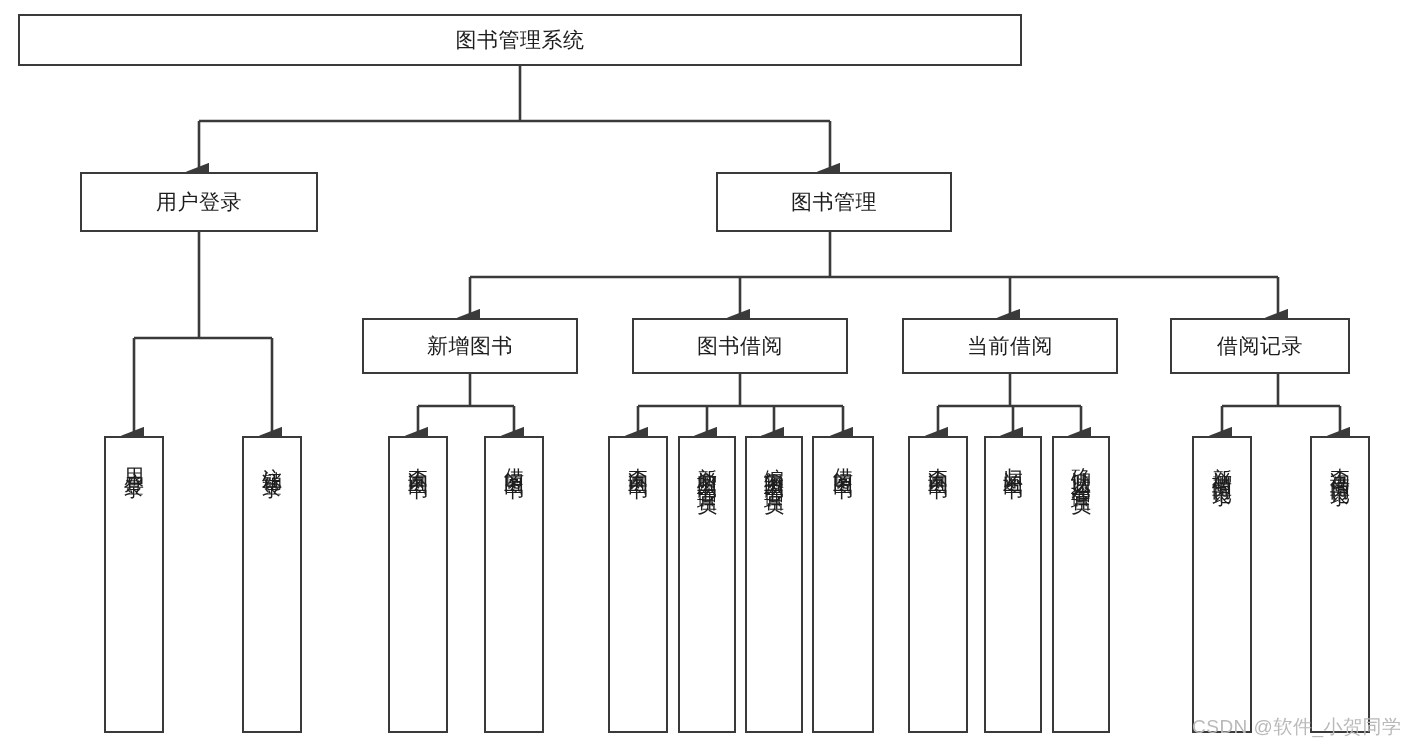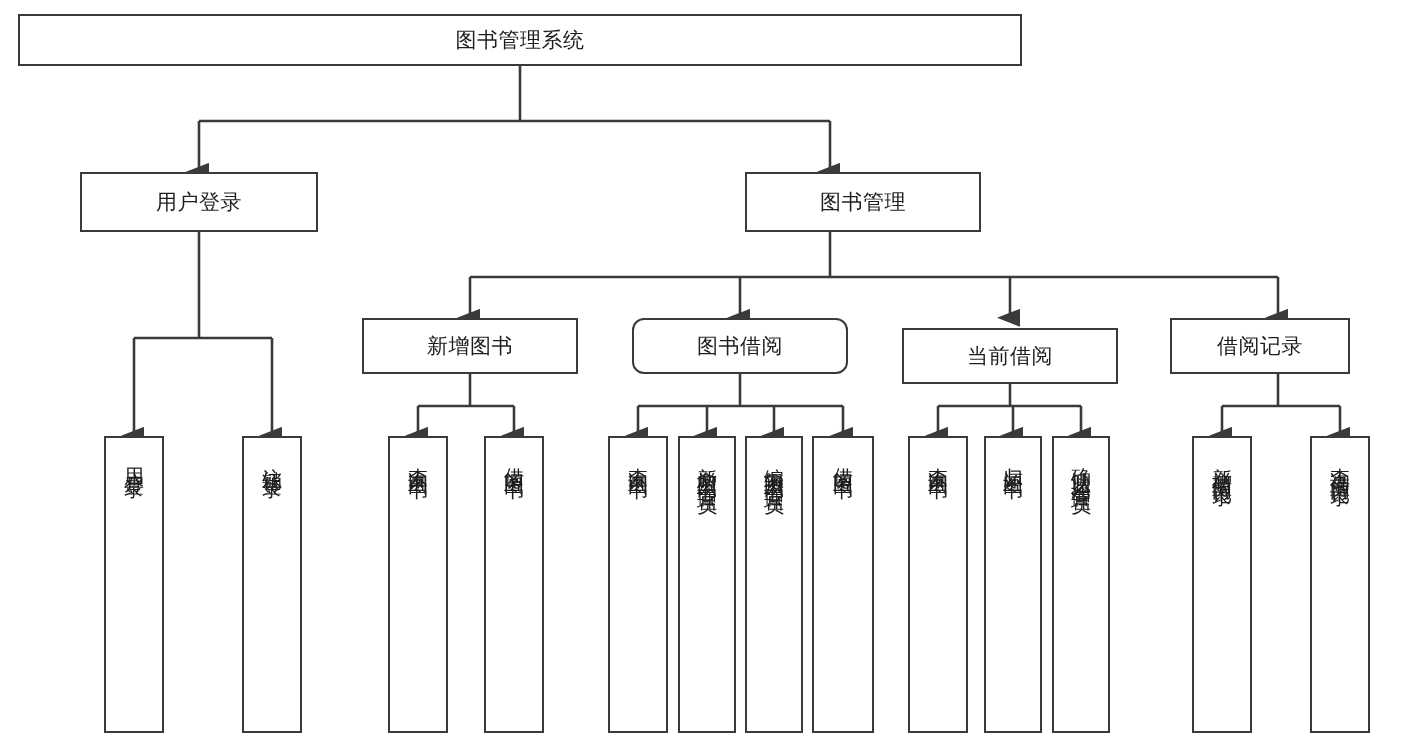--- a/index.html
+++ b/index.html
@@ -115,32 +115,32 @@
   </svg>
 
   <div class="node root horiz" id="n-root" style="left: 18px; top: 14px; width: 1004px; height: 52px; align-items: center;">
     <span>图书管理系统</span>
   </div>
 
   <div id="level2-layer">
       <div class="node horiz" style="left: 80px; top: 172px; width: 238px; height: 60px;">
         <span>用户登录</span>
       </div>
-      <div class="node horiz" style="left: 745px; top: 172px; width: 236px; height: 60px;">
+      <div class="node horiz" style="left: 716px; top: 172px; width: 236px; height: 60px;">
         <span>图书管理</span>
       </div>
     </div>
   <div id="level3-layer">
       <div class="node horiz" style="left: 362px; top: 318px; width: 216px; height: 56px;">
         <span>新增图书</span>
       </div>
-      <div class="node horiz" style="left: 632px; top: 318px; width: 216px; height: 56px; border-radius: 12px;">
+      <div class="node horiz" style="left: 632px; top: 318px; width: 216px; height: 56px;">
         <span>图书借阅</span>
       </div>
-      <div class="node horiz" style="left: 902px; top: 328px; width: 216px; height: 56px;">
+      <div class="node horiz" style="left: 902px; top: 318px; width: 216px; height: 56px;">
         <span>当前借阅</span>
       </div>
       <div class="node horiz" style="left: 1170px; top: 318px; width: 180px; height: 56px;">
         <span>借阅记录</span>
       </div>
     </div>
   <div id="leaf-layer">
       <div class="node leaf" style="left: 104px; top: 436px; width: 60px; height: 297px;">
         <span class="vtext">用户登录</span>
       </div>
@@ -175,13 +175,14 @@
         <span class="vtext">确认归还（管理员）</span>
       </div>
       <div class="node leaf" style="left: 1192px; top: 436px; width: 60px; height: 297px;">
         <span class="vtext">新增借阅记录</span>
       </div>
       <div class="node leaf" style="left: 1310px; top: 436px; width: 60px; height: 297px;">
         <span class="vtext">查询借阅记录</span>
       </div>
     </div>
 
+  <div class="watermark" style="left:1192px; top:714px;">CSDN @软件_小贺同学</div>
 </div>
 
 </body></html>

